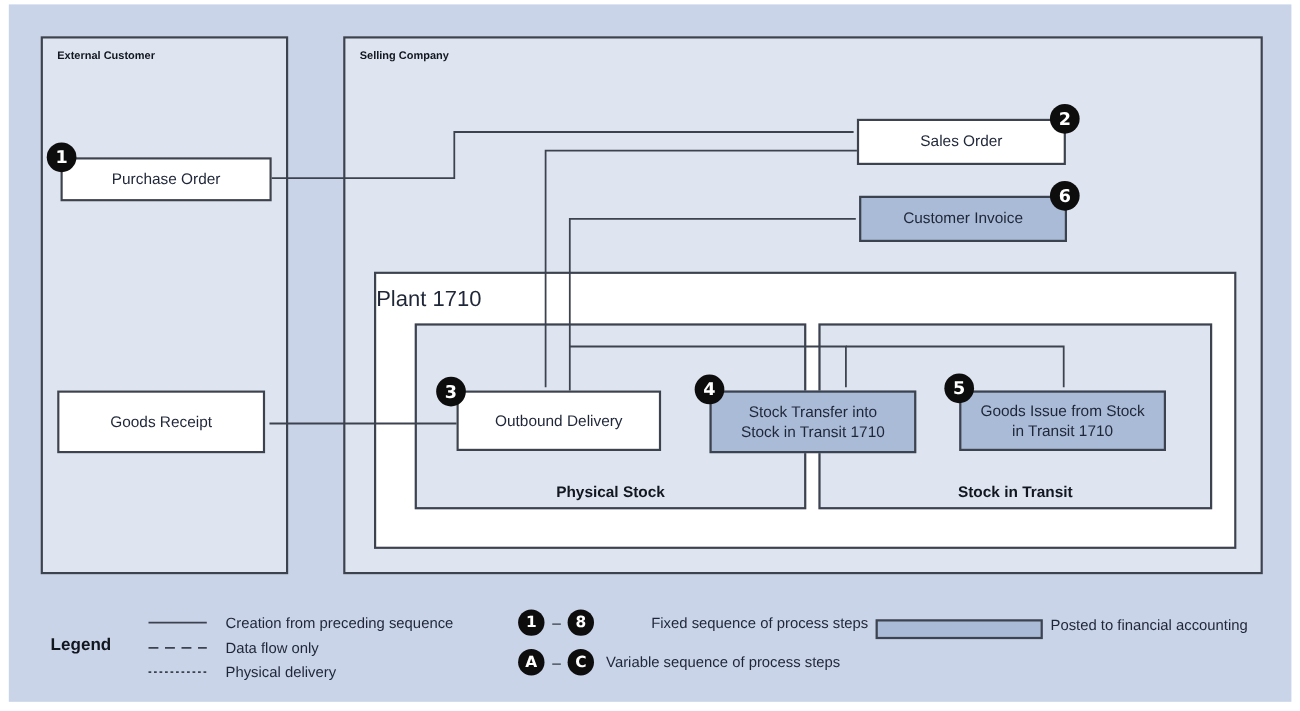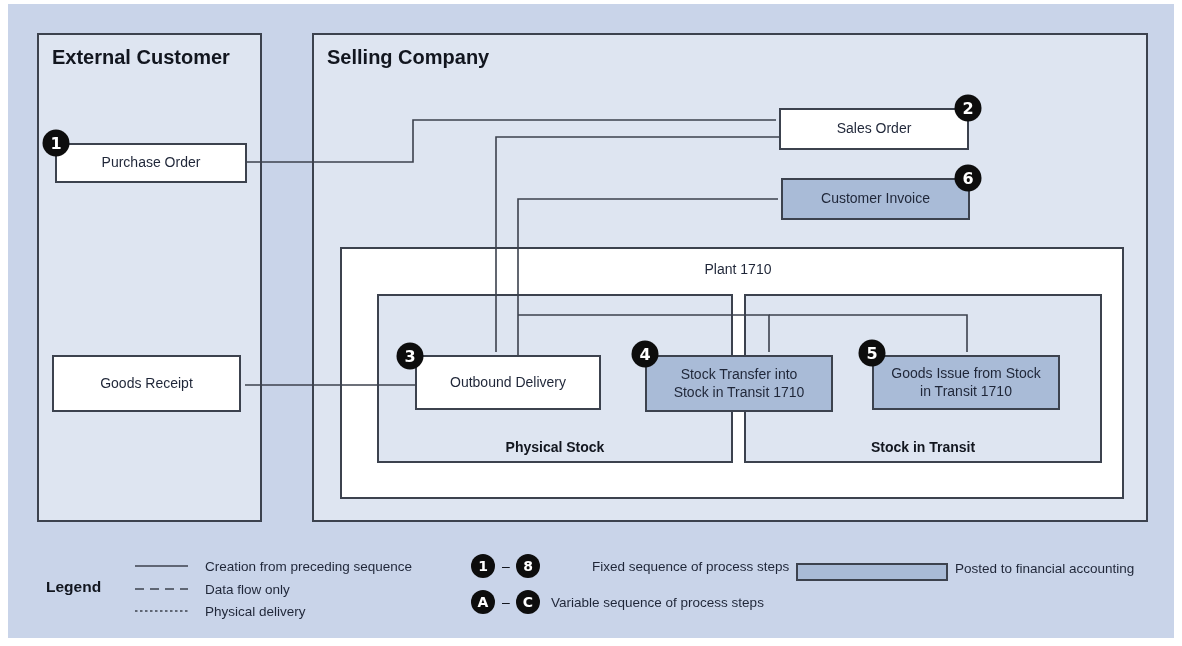--- a/index.html
+++ b/index.html
@@ -13,23 +13,23 @@
     --badge-text:#ffffff;
     --text:#1f2638;
     --title:#12161f;
   }
   *{margin:0;padding:0;box-sizing:border-box;}
   html,body{background:var(--page-bg);}
   body{font-family:"Liberation Sans","DejaVu Sans",sans-serif;color:var(--text);}
   .page{position:relative;width:1182px;height:646px;background:var(--page-bg);overflow:hidden;}
   .field{position:absolute;left:8px;top:4px;width:1166px;height:634px;background:var(--field-bg);}
   .panel{position:absolute;background:var(--panel-bg);border:2px solid var(--border);z-index:1;}
-  .panel-title{position:absolute;left:13px;top:11px;font-weight:bold;font-size:20px;color:var(--title);}
+  .panel-title{position:absolute;left:13px;top:11px;font-weight:bold;font-size:10px;color:var(--title);}
   .plant{position:absolute;left:332px;top:243px;width:784px;height:252px;background:var(--box-white);border:2px solid var(--border);z-index:2;}
-  .plant-title{position:absolute;top:12px;left:0;width:100%;text-align:center;font-size:14px;color:var(--text);padding-left:12px;}
+  .plant-title{position:absolute;top:12px;left:0;width:100%;text-align:left;font-size:20px;color:var(--text);}
   .subpanel{position:absolute;background:var(--panel-bg);border:2px solid var(--border);z-index:2;}
   .sub-label{position:absolute;bottom:6px;left:0;width:100%;text-align:center;font-weight:bold;font-size:14px;color:var(--title);}
   .node{position:absolute;display:flex;align-items:center;justify-content:center;text-align:center;
         font-size:14px;line-height:1.25;color:var(--text);border:2px solid var(--border);z-index:3;}
   .node.white{background:var(--box-white);}
   .node.posted{background:var(--box-posted);}
   .node .wrap2{display:inline-block;max-width:150px;}
   .badge{position:absolute;width:27px;height:27px;border-radius:50%;background:var(--badge-bg);
          color:var(--badge-text);display:flex;align-items:center;justify-content:center;
          font-weight:bold;font-size:16px;transform:translate(-50%,-50%);z-index:6;

